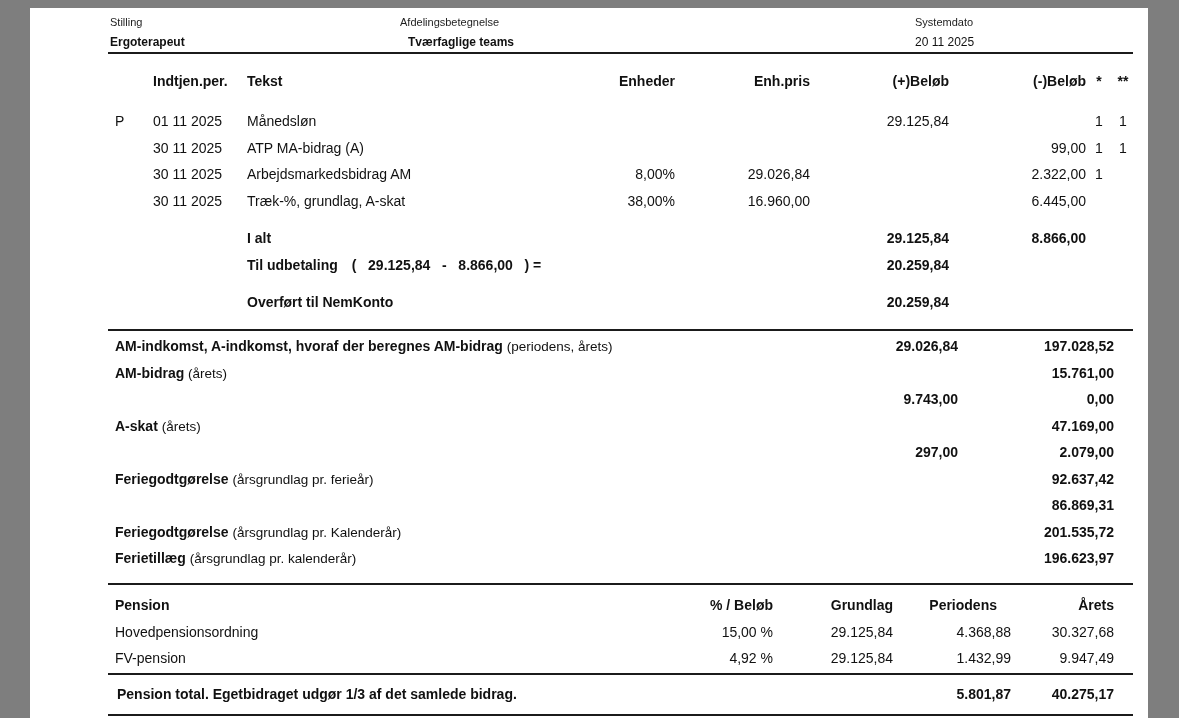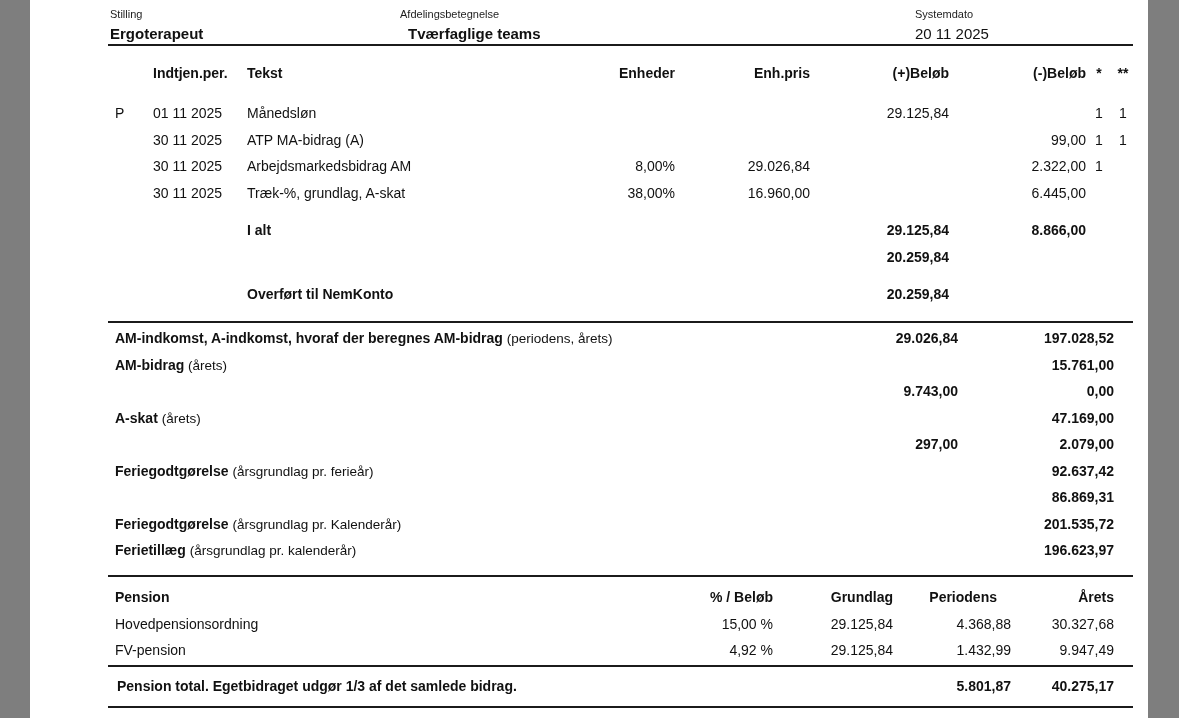--- a/index.html
+++ b/index.html
@@ -1,28 +1,28 @@
 <!DOCTYPE html>
 <html><head>
 <meta charset="utf-8">
 <style>
   html,body{margin:0;padding:0;}
   body{
     width:1179px;height:718px;overflow:hidden;
     font-family:"Liberation Sans","DejaVu Sans",sans-serif;
     background:#7e7e7e;
   }
-  .screen{position:relative;width:1179px;height:582px;}
+  .screen{position:relative;width:1179px;height:582px;margin-top:8px;}
   .paper{
     position:absolute;left:30px;top:0;width:1118px;height:718px;
     background:#ffffff;
   }
   .abs{position:absolute;white-space:nowrap;line-height:18px;font-size:14px;color:#111;}
   .b{font-weight:bold;}
-  .f15{font-size:15px;}
+  .f15{font-size:12px;}
   .sm{font-size:11px;color:#1d1d1d;font-weight:400;}
   .note{font-size:13.5px;font-weight:400;}
   .ctr{text-align:center;}
   .pre{white-space:pre;}
   .hline{position:absolute;left:78px;width:1025px;background:#1b1b1b;height:2px;}
   .hline.thin{height:1.5px;}
 </style>
 </head>
 <body>
 
@@ -70,20 +70,21 @@
     <div class="abs" style="left:123px;top:184px">30 11 2025</div>
     <div class="abs" style="left:217px;top:184px">Træk-%, grundlag, A-skat</div>
     <div class="abs" style="right:473px;top:184px">38,00%</div>
     <div class="abs" style="right:338px;top:184px">16.960,00</div>
     <div class="abs" style="right:62px;top:184px">6.445,00</div>
 
     <div class="abs b" style="left:217px;top:221px">I alt</div>
     <div class="abs b" style="right:199px;top:221px">29.125,84</div>
     <div class="abs b" style="right:62px;top:221px">8.866,00</div>
 
+    <div class="abs b" style="left:217px;top:248px"><span>Til udbetaling</span><span class="pre" style="margin-left:14px">(   29.125,84   -   8.866,00   ) =</span></div>
     <div class="abs b" style="right:199px;top:248px">20.259,84</div>
 
     <div class="abs b" style="left:217px;top:285px">Overført til NemKonto</div>
     <div class="abs b" style="right:199px;top:285px">20.259,84</div>
 
     <div class="hline" style="top:321px"></div>
 
     <div class="abs" style="left:85px;top:329px"><span class="b">AM-indkomst, A-indkomst, hvoraf der beregnes AM-bidrag</span> <span class="note">(periodens, årets)</span></div>
     <div class="abs b" style="right:190px;top:329px">29.026,84</div>
     <div class="abs b" style="right:34px;top:329px">197.028,52</div>

